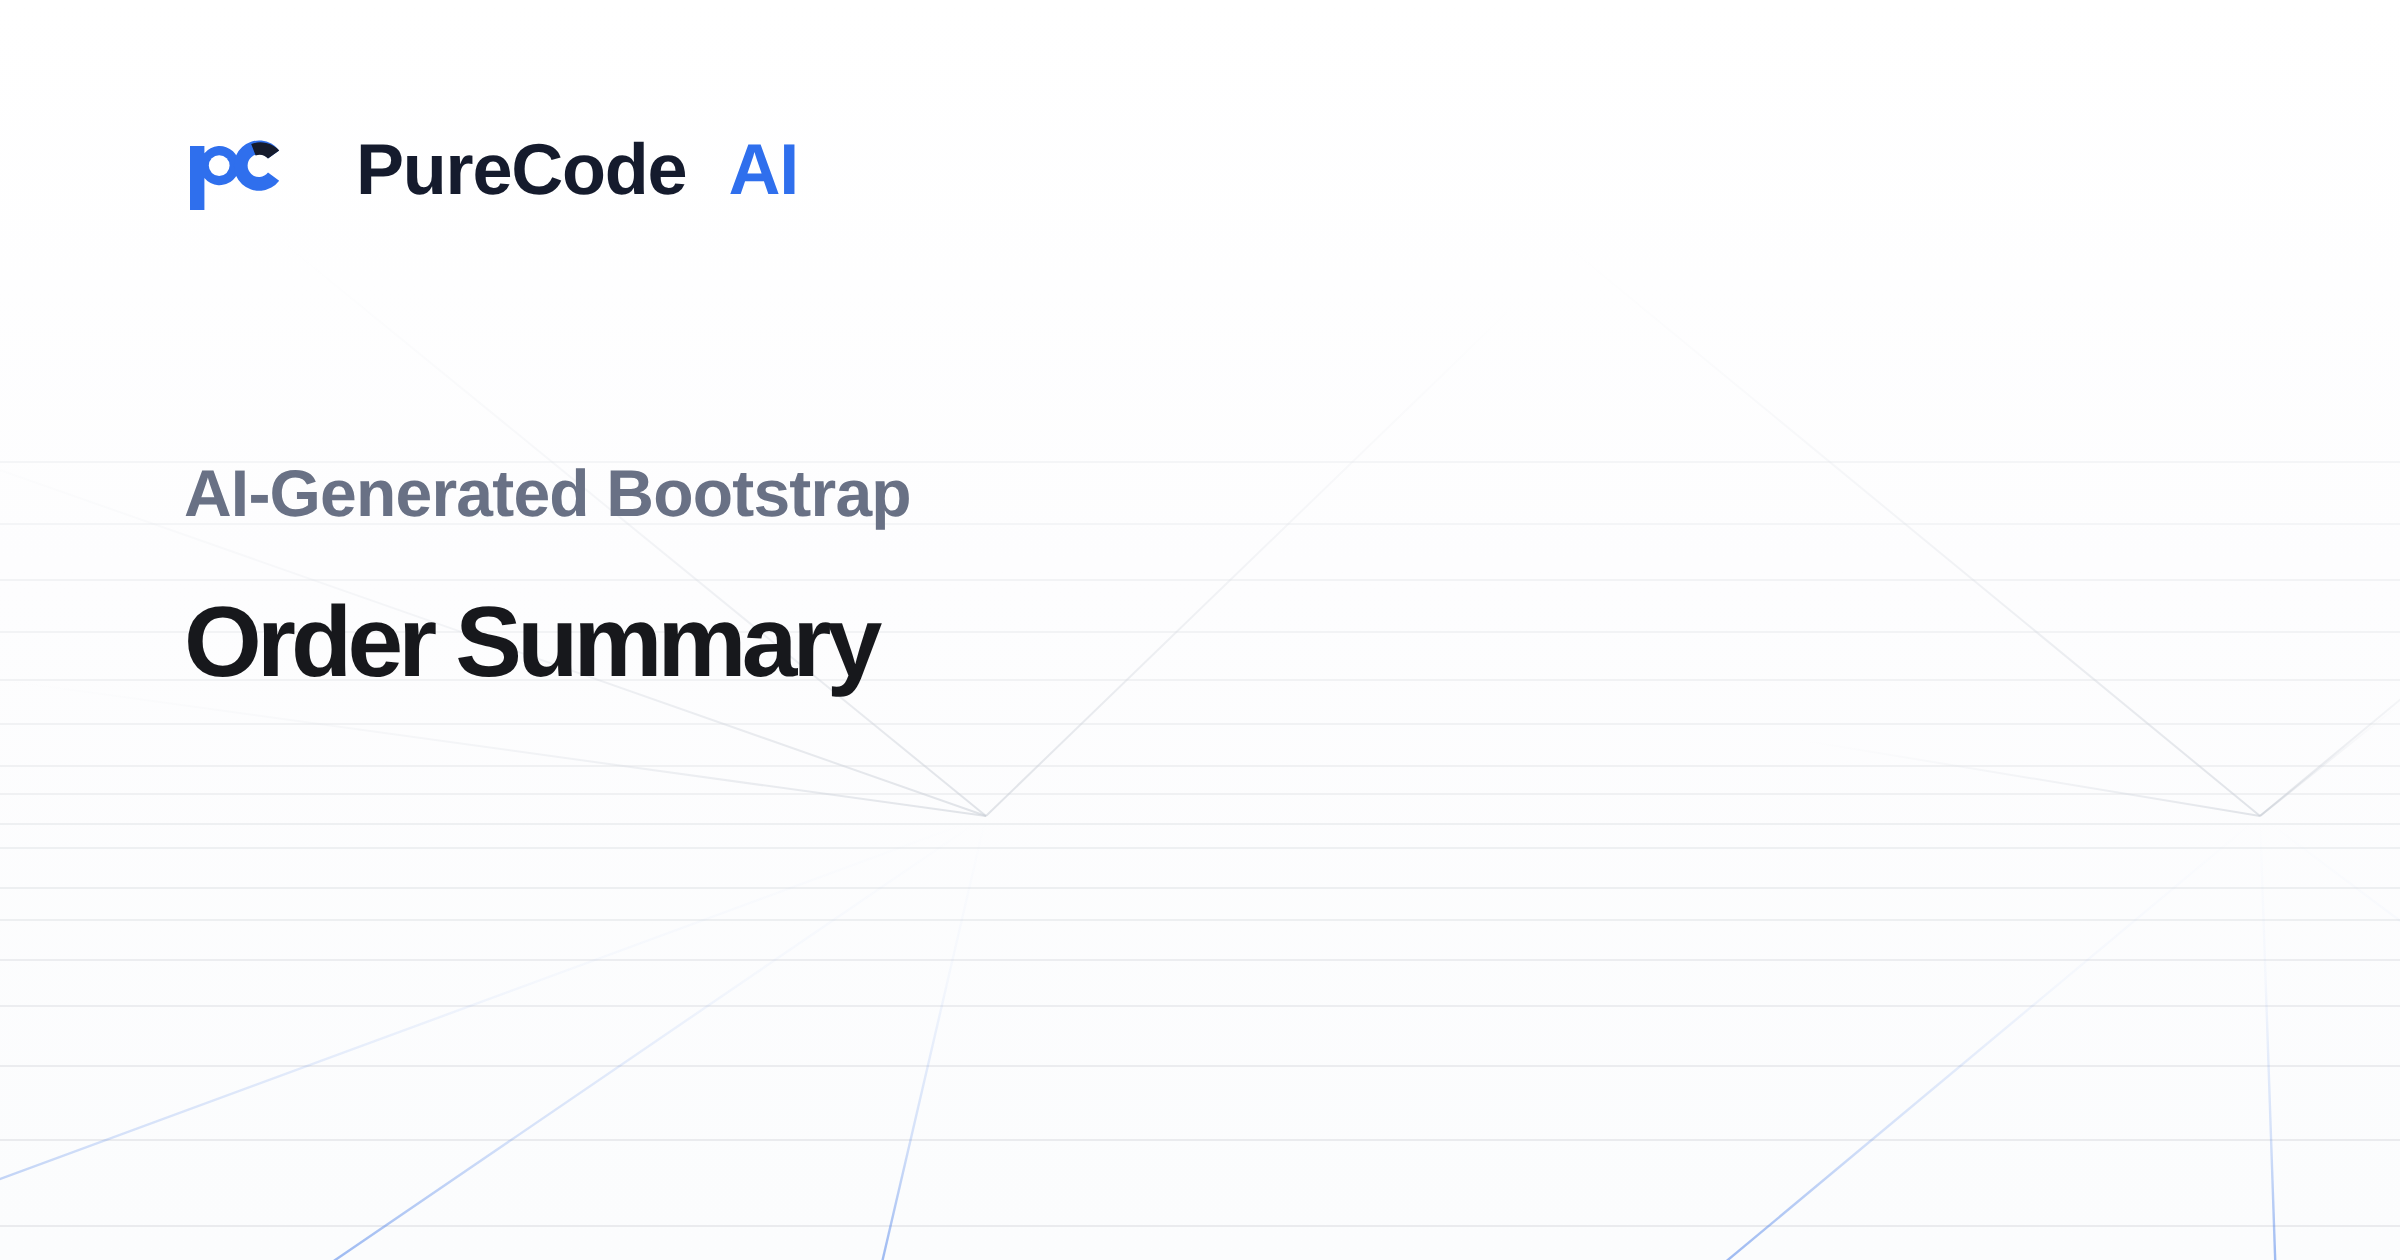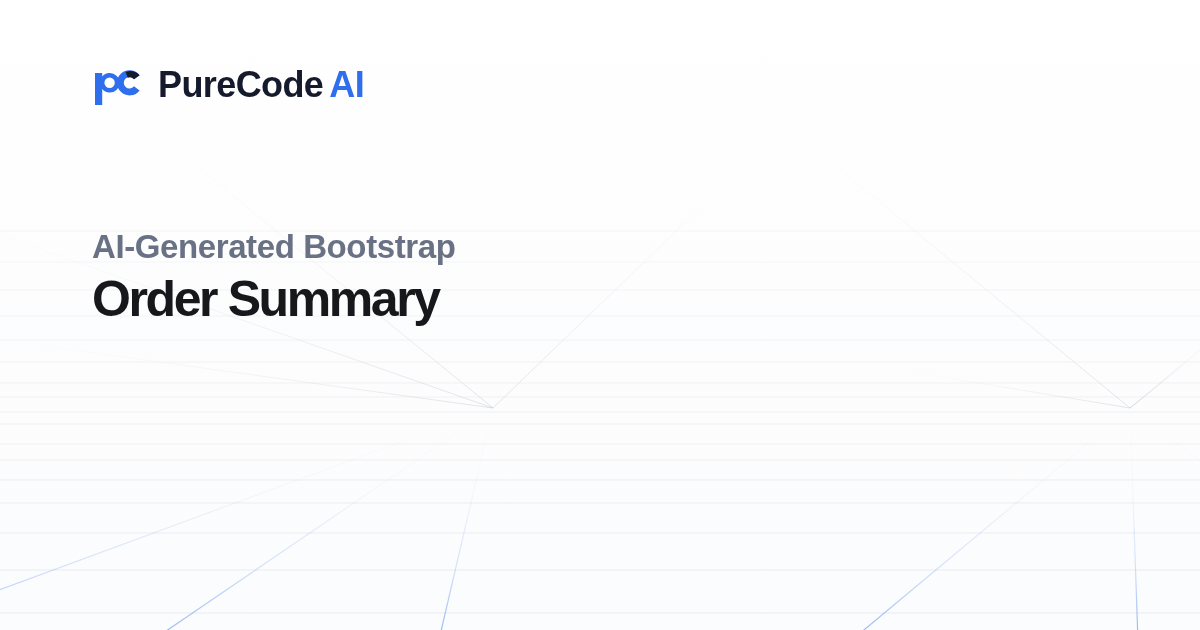--- a/index.html
+++ b/index.html
@@ -59,26 +59,27 @@
   .brand-mark {
     width:52px;
     height:44px;
     display:block;
     flex:0 0 auto;
   }
 
   .brand-wordmark {
     display:flex;
     align-items:baseline;
-    gap:6px;
+    gap:21px;
     font-size:36px;
     font-weight:700;
     letter-spacing:-0.6px;
     line-height:1;
     white-space:nowrap;
+    margin-left:20px;
   }
 
   .brand-name {
     color:#151b2d;
   }
 
   .brand-suffix {
     color:#2f6fed;
   }
 
@@ -89,21 +90,21 @@
     top:228px;
     width:1000px;
   }
 
   .eyebrow {
     font-size:33px;
     font-weight:700;
     letter-spacing:-0.4px;
     color:#697185;
     line-height:1.18;
-    margin-bottom:6px;
+    margin-bottom:28px;
     white-space:nowrap;
   }
 
   .page-title {
     font-size:50px;
     font-weight:700;
     letter-spacing:-2.4px;
     color:#17181c;
     line-height:1.06;
     white-space:nowrap;

